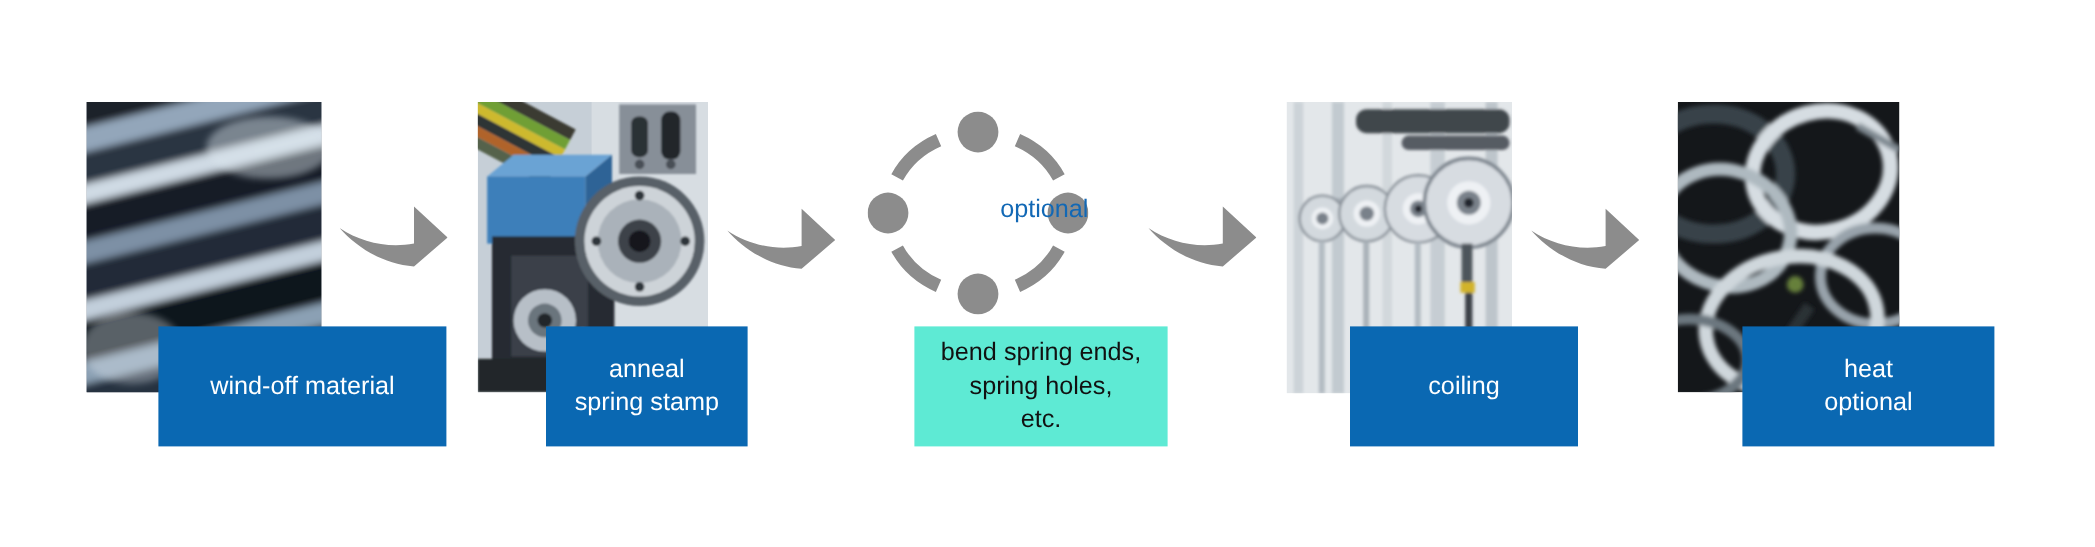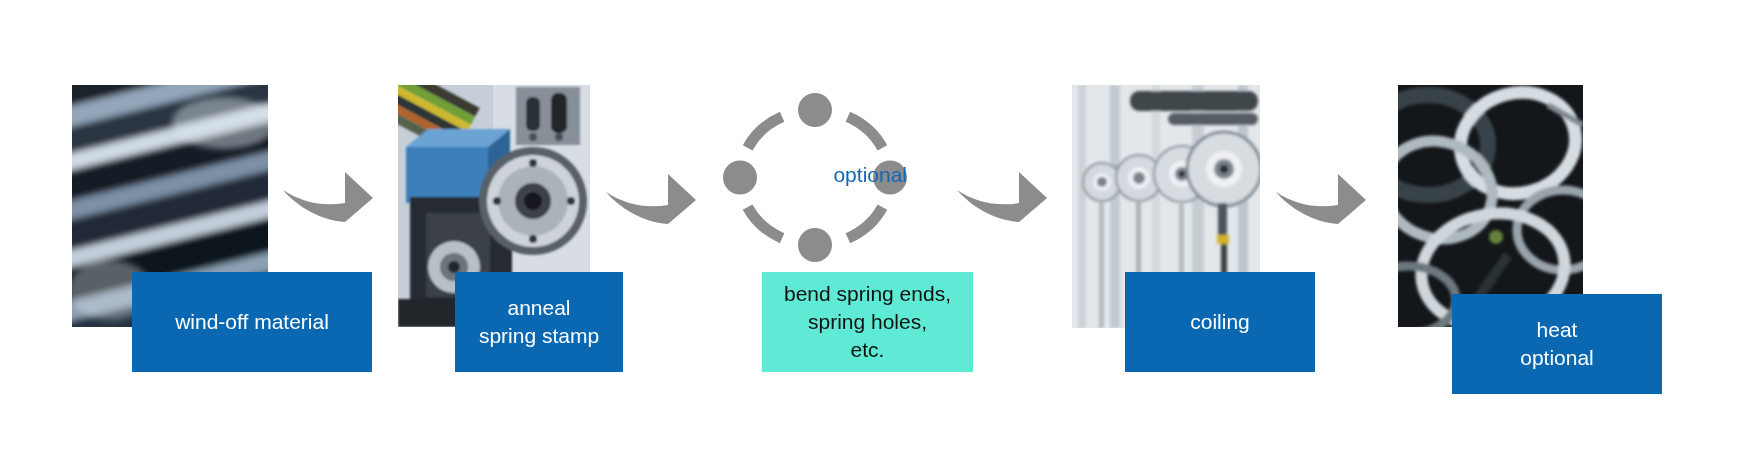--- a/index.html
+++ b/index.html
@@ -36,21 +36,21 @@
   #arrow-1{left:283px;top:170px;}
   #photo-2{left:398px;top:85px;width:192px;height:242px;}
   #box-2{left:455px;top:272px;width:168px;height:100px;}
   #arrow-2{left:606px;top:172px;}
   #box-3{left:762px;top:272px;width:211px;height:100px;}
   #arrow-3{left:957px;top:170px;}
   #photo-4{left:1072px;top:85px;width:188px;height:243px;}
   #box-4{left:1125px;top:272px;width:190px;height:100px;}
   #arrow-4{left:1276px;top:172px;}
   #photo-5{left:1398px;top:85px;width:185px;height:242px;}
-  #box-5{left:1452px;top:272px;width:210px;height:100px;margin-top:22px;}
+  #box-5{left:1452px;top:272px;width:210px;height:100px;}
 </style>
 </head>
 <body>
 
 <div class="canvas">
 
   <div class="photo" id="photo-1" aria-label="blurred coils of flat spring steel strip on a winding reel">
     <svg viewBox="0 0 196 242" preserveAspectRatio="none">
       <defs>
           <filter id="b1" x="-20%" y="-20%" width="140%" height="140%">

